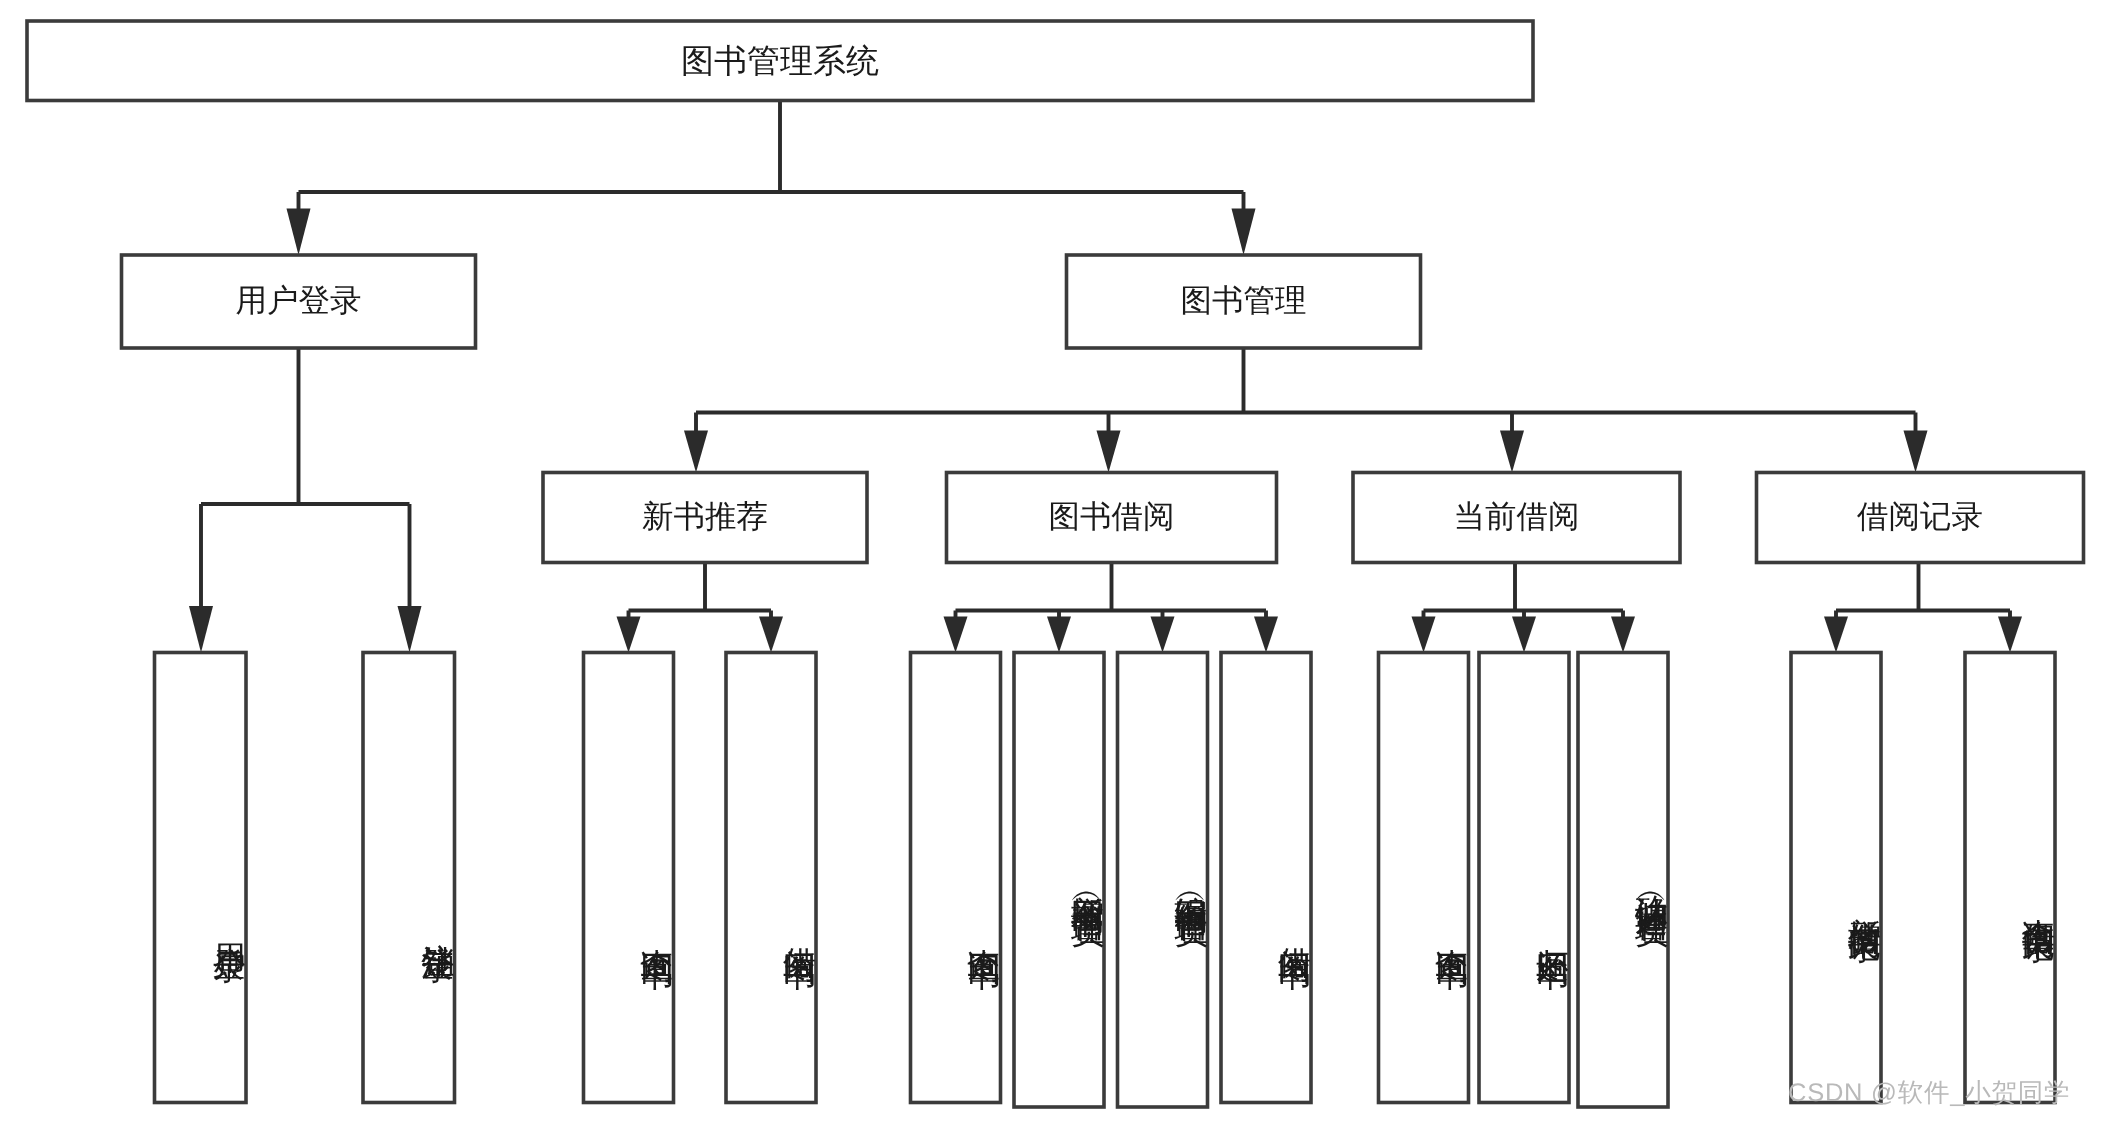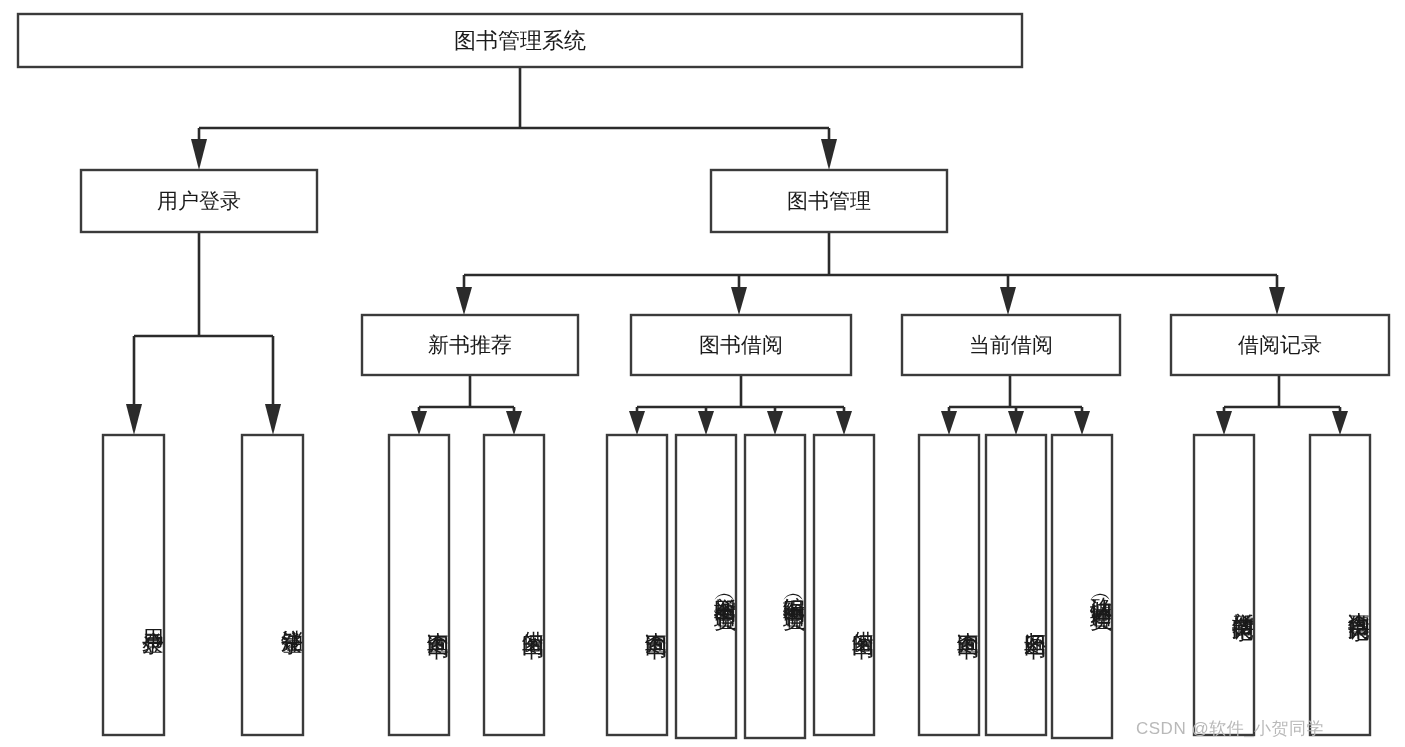--- a/index.html
+++ b/index.html
@@ -240,15 +240,15 @@
     <span class="vlabel-inner">确认归还（管理员）</span>
   </div>
 
   <div class="vlabel" style="left:1194px; top:470px; width:60px; height:260px;">
     <span class="vlabel-inner">新增借阅记录</span>
   </div>
   <div class="vlabel" style="left:1310px; top:470px; width:60px; height:260px;">
     <span class="vlabel-inner">查询借阅记录</span>
   </div>
 
-  <div class="watermark" style="left:1136px; top:717px;">CSDN @软件_小贺同学</div>
+  <div class="watermark" style="left:1192px; top:717px;">CSDN @软件_小贺同学</div>
 
 </div>
 
 </body></html>

